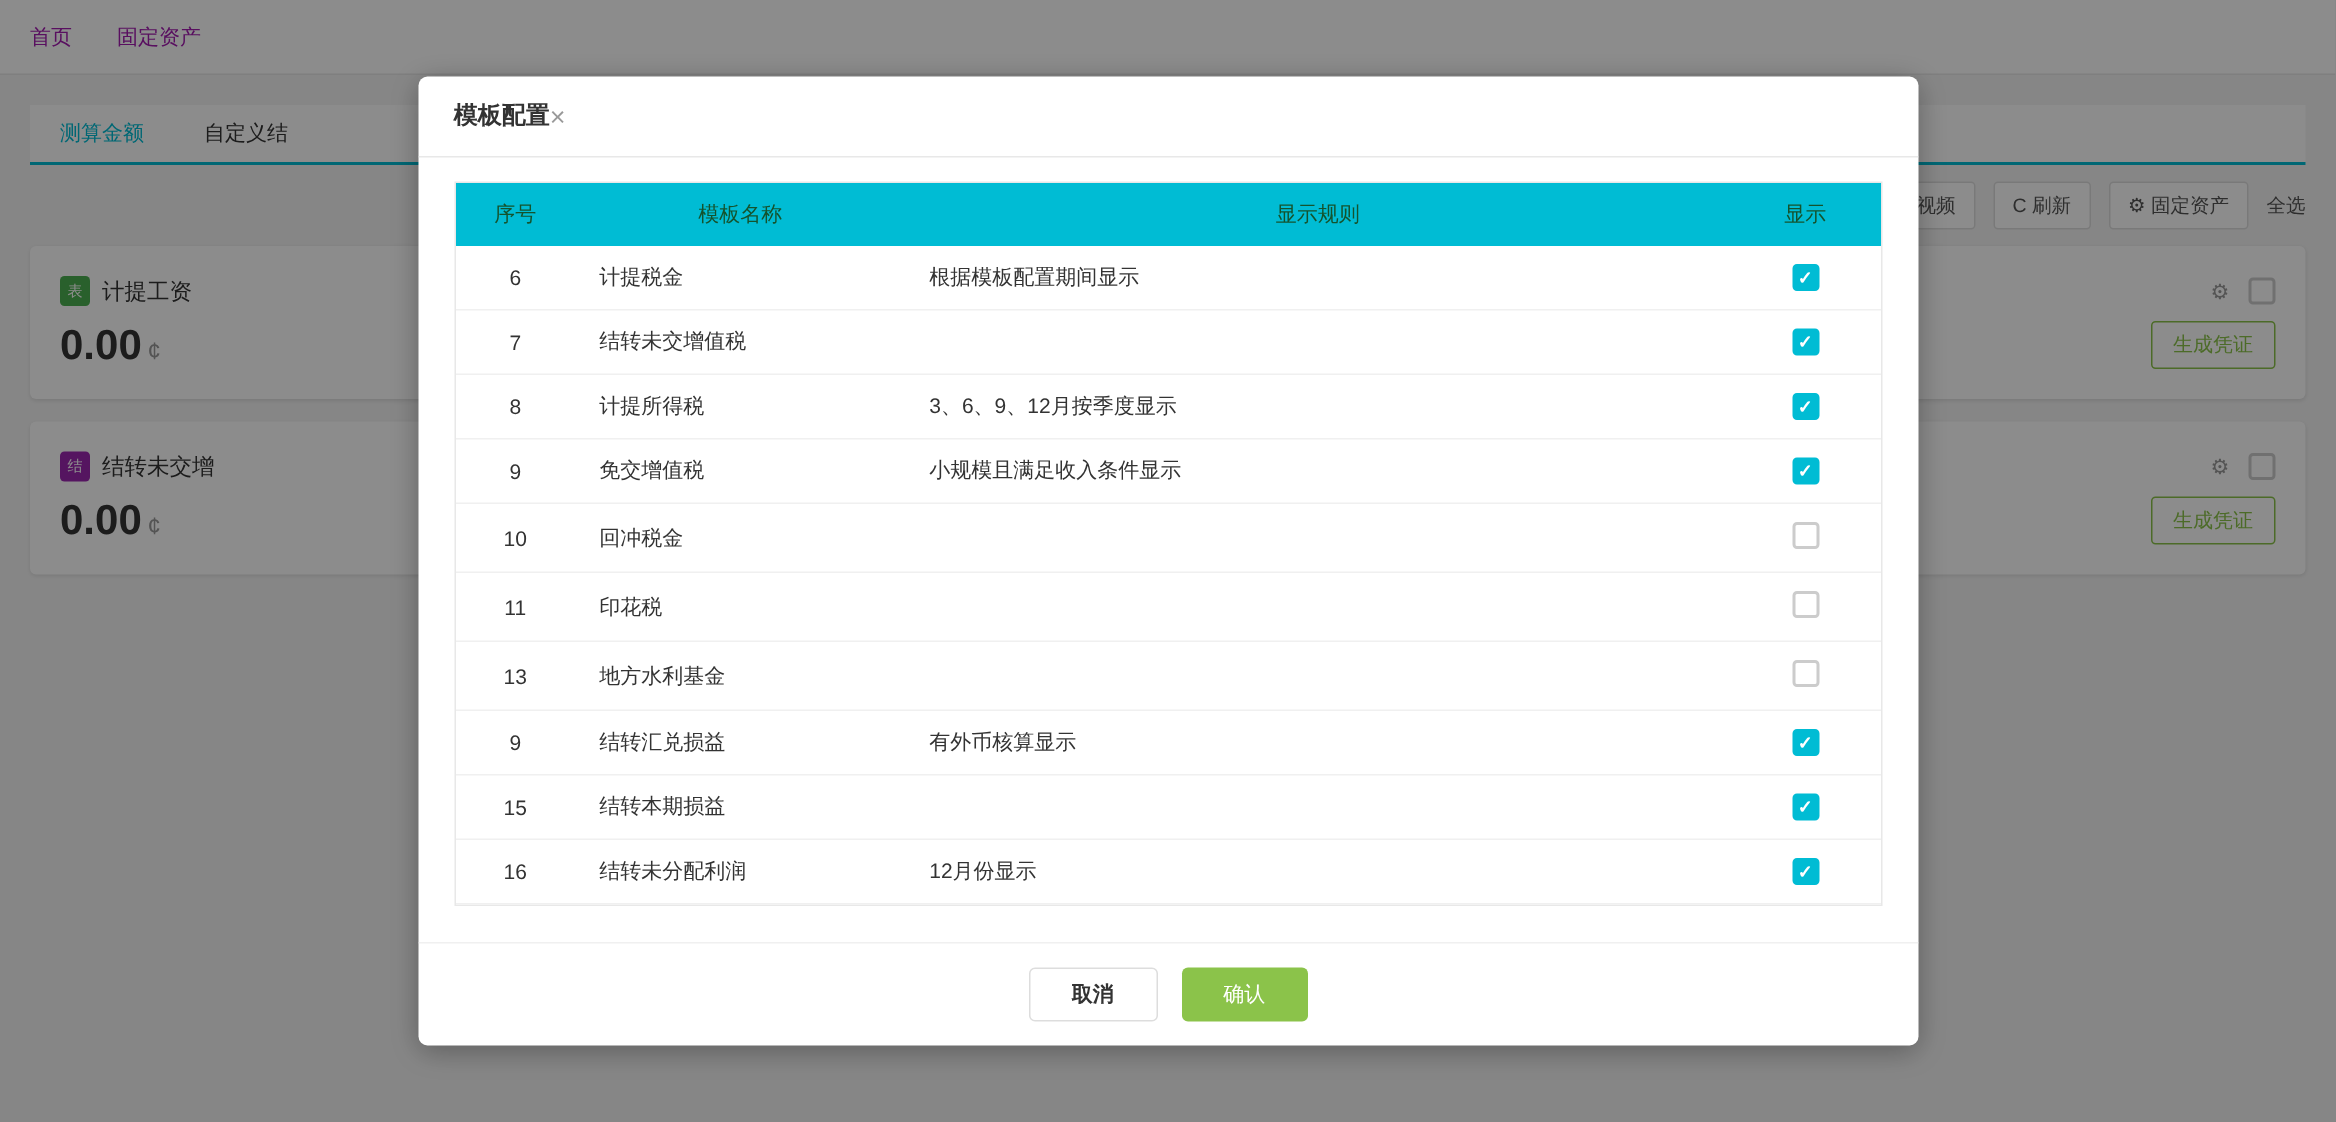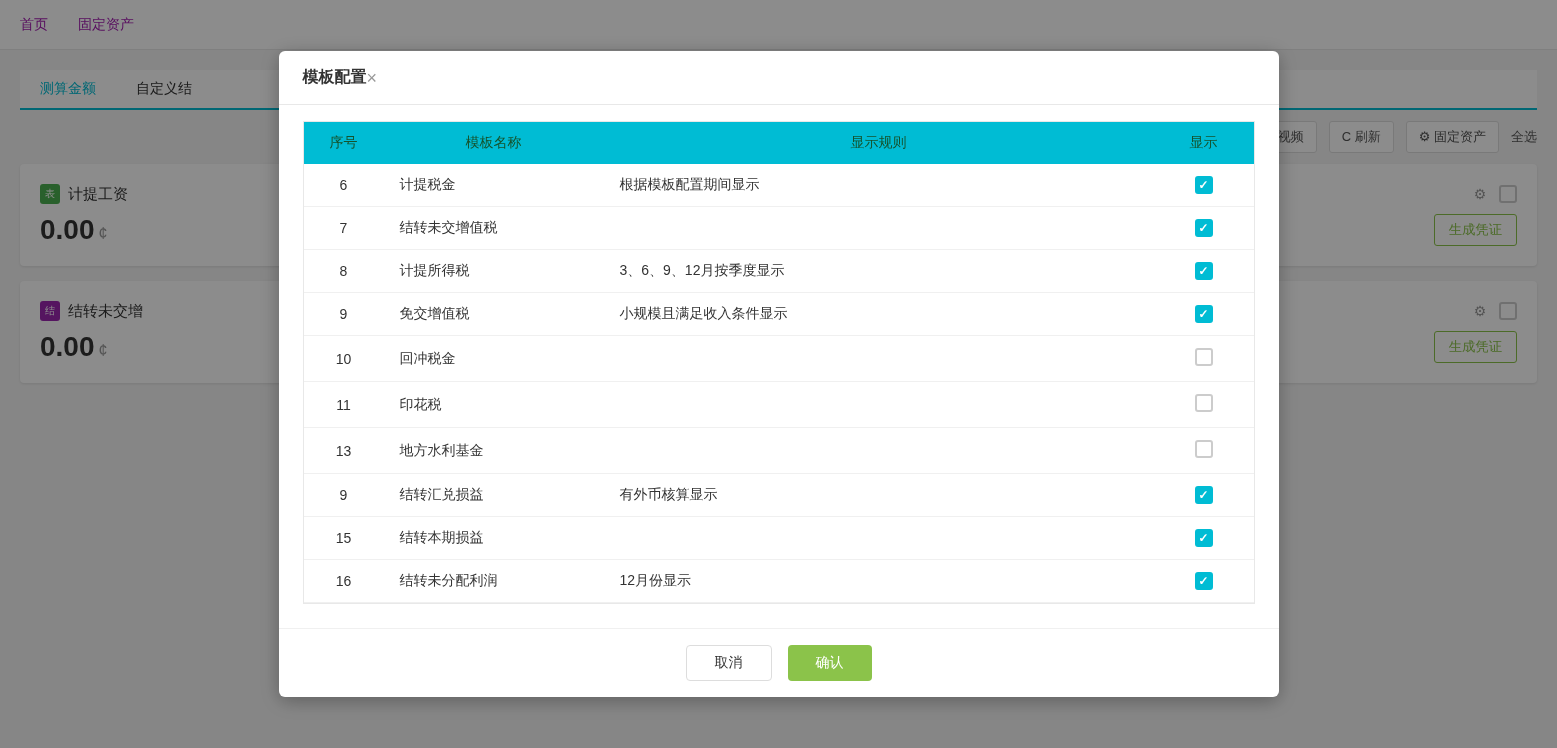--- a/index.html
+++ b/index.html
@@ -299,20 +299,21 @@
     }
 
     .btn-cancel {
       border: 1px solid #ddd;
       background: #fff;
       color: #333;
       padding: 8px 28px;
       border-radius: 4px;
       cursor: pointer;
       font-size: 14px;
+      font-weight: bold;
     }
 
     .btn-confirm {
       background: #8bc34a;
       color: #fff;
       border: none;
       padding: 8px 28px;
       border-radius: 4px;
       cursor: pointer;
       font-size: 14px;

